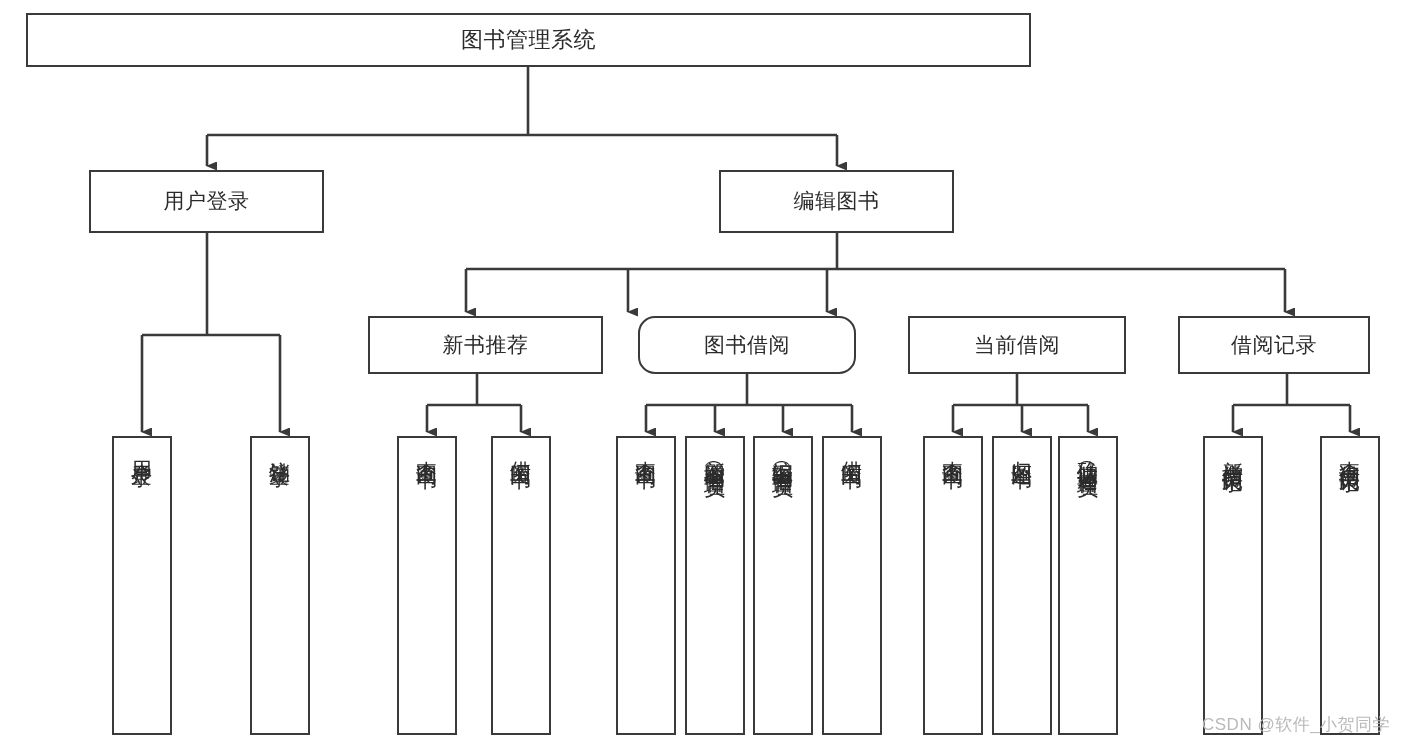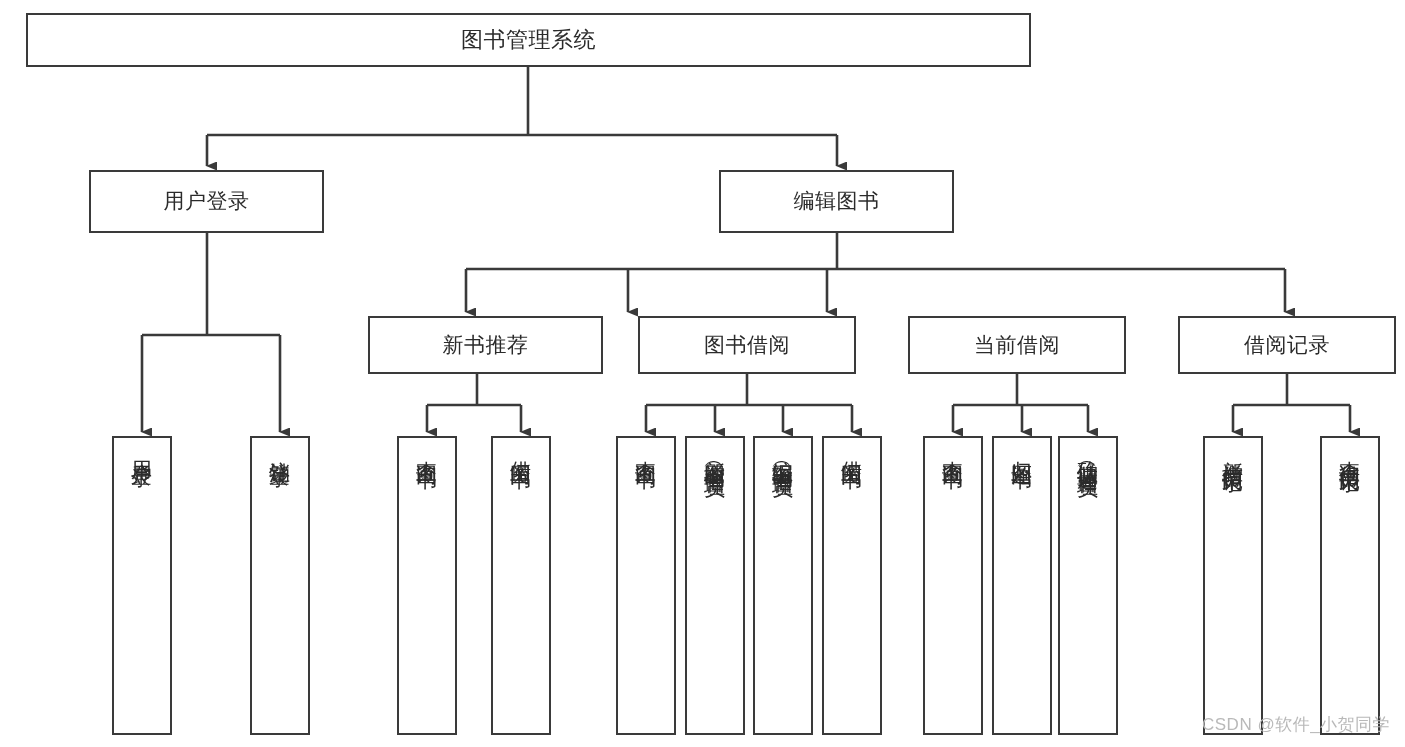--- a/index.html
+++ b/index.html
@@ -136,27 +136,27 @@
   <div class="node horizontal" style="left:81px; top:170px; width:235px; height:63px;">
     <span class="label">用户登录</span>
   </div>
   <div class="node horizontal" style="left:711px; top:170px; width:235px; height:63px;">
     <span class="label">编辑图书</span>
   </div>
 
   <div class="node horizontal" style="left:360px; top:316px; width:235px; height:58px;">
     <span class="label">新书推荐</span>
   </div>
-  <div class="node horizontal" style="left:630px; top:316px; width:218px; height:58px;">
+  <div class="node horizontal" style="left:630px; top:316px; width:218px; height:58px;border-radius:17px;">
     <span class="label">图书借阅</span>
   </div>
   <div class="node horizontal" style="left:900px; top:316px; width:218px; height:58px;justify-content:center;">
     <span class="label">当前借阅</span>
   </div>
-  <div class="node horizontal" style="left:1170px; top:316px; width:218px; height:58px;">
+  <div class="node horizontal" style="left:1170px; top:316px; width:192px; height:58px;">
     <span class="label">借阅记录</span>
   </div>
 
   <div class="node vertical" style="left:104px; top:436px; width:60px; height:299px;">
     <span class="label">用户登录</span>
   </div>
   <div class="node vertical" style="left:242px; top:436px; width:60px; height:299px;">
     <span class="label">注销登录</span>
   </div>
 

